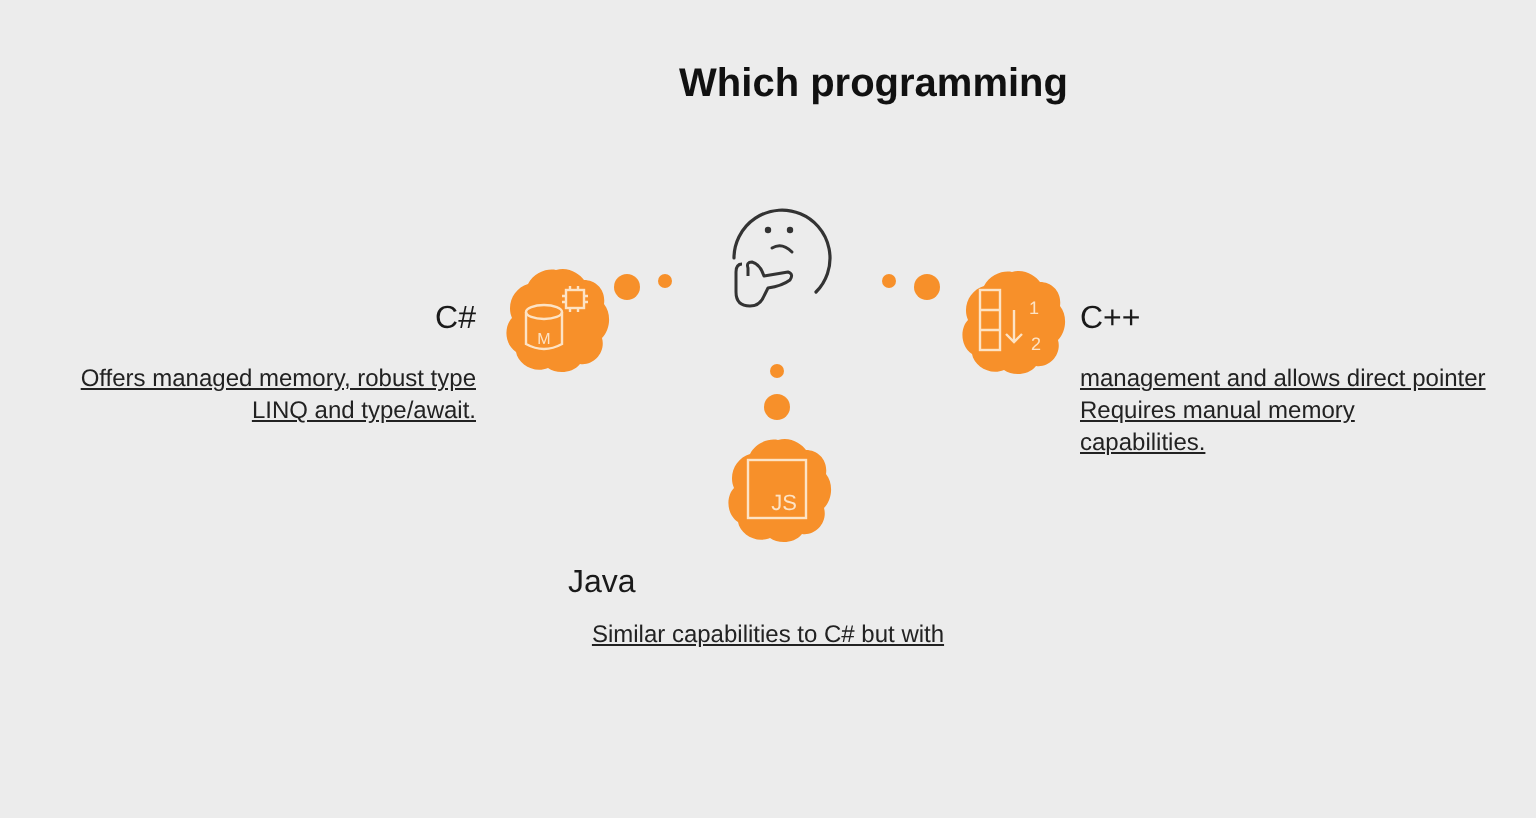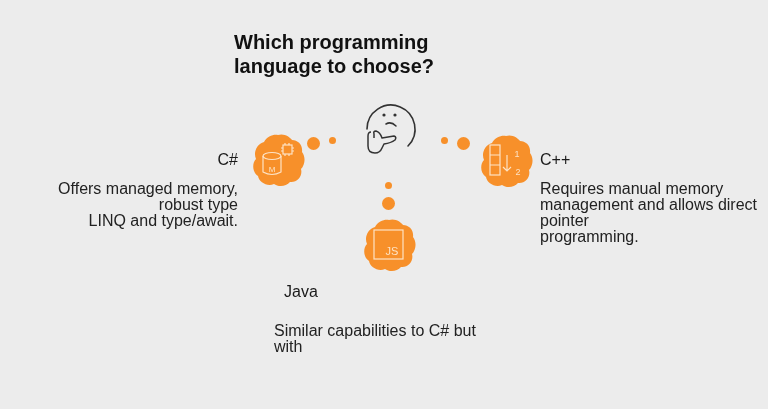--- a/index.html
+++ b/index.html
@@ -1,35 +1,34 @@
 <!DOCTYPE html>
 <html><head>
   <meta charset="utf-8">
   <style>
     html, body { margin:0; padding:0; }
     body {
       width:768px; height:409px; background:#ececec; position:relative; overflow:hidden;
       font-family:"Liberation Sans", sans-serif; color:#1a1a1a;
     }
     .title {
-      position:absolute; left:234px; top:30px; width:300px; text-align:left;
+      position:absolute; left:234px; top:30px; width:300px; text-align:right;
       font-size:20px; font-weight:bold; line-height:24px; color:#111;
     }
     .abs { position:absolute; }
     .dot { position:absolute; border-radius:50%; background:#f7902a; }
     .blob { position:absolute; }
     .label { position:absolute; font-size:16px; color:#1a1a1a; }
-    .desc { position:absolute; font-size:16px; line-height:16px; color:#222; }
+    .desc { position:absolute; font-size:12px; line-height:16px; color:#222;text-decoration:underline; }
   </style>
 </head>
 <body>
 
 <div class="title">
   <div>Which programming</div>
-  <div>language to choose?</div>
 </div>
 
 <svg class="abs" style="left:358px;top:96px;" width="66" height="66" viewBox="0 0 66 66">
   <path d="M9 33 A 24 24 0 1 1 50 50" fill="none" stroke="#333" stroke-width="1.6" stroke-linecap="round"></path>
   <circle cx="26" cy="19" r="1.6" fill="#333"></circle>
   <circle cx="37" cy="19" r="1.6" fill="#333"></circle>
   <path d="M28 28 Q33 25 38 30" fill="none" stroke="#333" stroke-width="1.5" stroke-linecap="round"></path>
   <path d="M13 36 Q10 36 10 40 L10 50 Q10 57 17 57 Q22 57 24 52 L26 48 Q33 47 37 44 Q39 41 36 40 L24 42 Q22 36 18 35 Q15 35 16 38 L16 42" fill="none" stroke="#333" stroke-width="1.5" stroke-linejoin="round"></path>
 </svg>
 
@@ -69,21 +68,21 @@
 </svg>
 
 <div class="label" style="left:212px;top:151px;width:26px;text-align:right;">C#</div>
 <div class="desc" style="left:20px;top:181px;width:218px;text-align:right;">
   <div>Offers managed memory, robust type</div>
   <div>LINQ and type/await.</div>
 </div>
 
 <div class="label" style="left:540px;top:151px;">C++</div>
 <div class="desc" style="left:540px;top:181px;width:220px;">
+  <div>management and allows direct pointer</div>
   <div>Requires manual memory</div>
-  <div>management and allows direct pointer</div>
-  <div>programming.</div>
+  <div>capabilities.</div>
 </div>
 
 <div class="label" style="left:284px;top:283px;width:210px;text-align:left;">Java</div>
-<div class="desc" style="left:274px;top:323px;width:220px;">
+<div class="desc" style="left:274px;top:309px;width:220px;text-align:center;">
   <div>Similar capabilities to C# but with</div>
 </div>
 
 </body></html>

